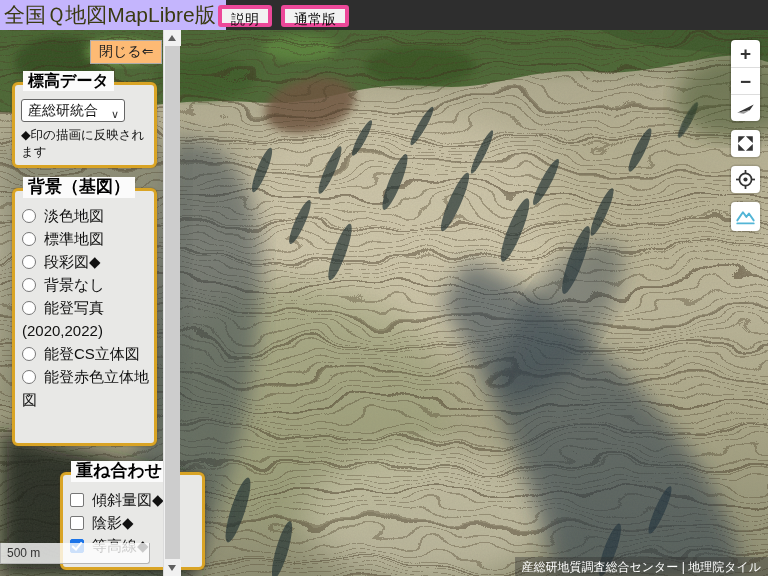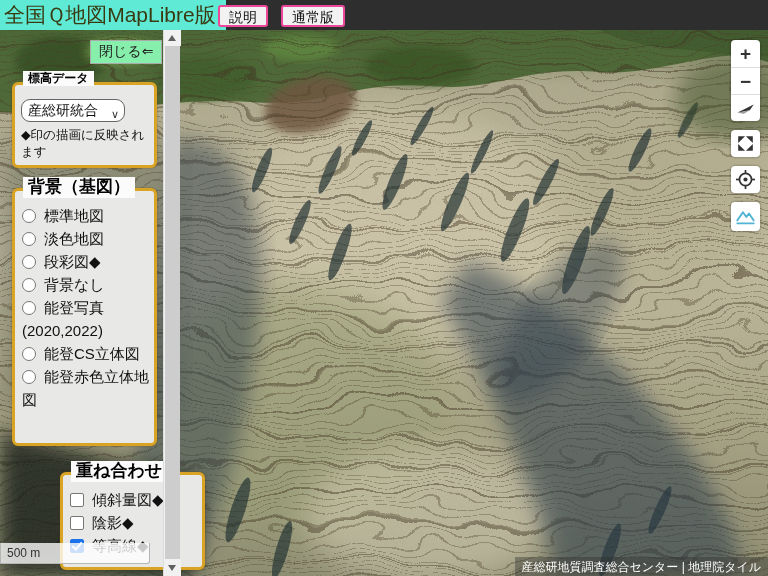--- a/index.html
+++ b/index.html
@@ -2,43 +2,43 @@
 <html><head>
 <meta charset="utf-8">
 <style>
   html,body{margin:0;padding:0;}
   body{width:768px;height:576px;overflow:hidden;position:relative;
        font-family:"Liberation Sans","DejaVu Sans",sans-serif;background:#888;}
 
   
   .header{position:absolute;left:0;top:0;width:768px;height:30px;background:#2e2e2e;z-index:10;}
   .title{position:absolute;left:0;top:0;height:30px;line-height:30px;padding:0 10px 0 4px;
-         background:#5eead4;color:#3a3a12;font-size:21px;letter-spacing:0;white-space:nowrap;}
+         background:#c4b5fd;color:#3a3a12;font-size:21px;letter-spacing:0;white-space:nowrap;}
   .hbtn{position:absolute;top:5px;height:22px;line-height:20px;background:#f2f2f2;color:#111;
-        border:2px solid #ec4899;border-radius:3px;font-size:14px;padding:0 9px;box-sizing:border-box;
+        border:4px solid #ec4899;border-radius:3px;font-size:14px;padding:0 9px;box-sizing:border-box;
         text-align:center;cursor:pointer;}
   .hbtn.b1{left:218px;}
   .hbtn.b2{left:281px;}
 
   
   .map{position:absolute;left:0;top:30px;width:768px;height:546px;z-index:1;cursor:grab;overflow:hidden;}
   .map svg{display:block;}
 
   
-  .closebtn{position:absolute;left:90px;top:40px;z-index:4;background:#86efac;color:#222;
+  .closebtn{position:absolute;left:90px;top:40px;z-index:4;background:#fdba74;color:#222;
             border:1px solid #aaa;font-size:14px;padding:2px 8px;cursor:pointer;}
   .panel{position:absolute;left:12px;width:145px;background:#e8e8e6;border:3px solid #d9a425;
          border-radius:6px;z-index:4;box-sizing:border-box;box-shadow:0 0 2px rgba(90,60,0,.6);}
   .legend{position:absolute;top:-14px;left:8px;background:#fbfbfb;color:#000;font-weight:bold;
-          padding:1px 5px;font-size:12px;white-space:nowrap;line-height:1.1;}
+          padding:1px 5px;font-size:16px;white-space:nowrap;line-height:1.1;}
   .panel.elev{top:82px;height:86px;}
   .panel.base{top:188px;height:258px;}
   .panel.over{top:472px;height:98px;margin-left:48px;}
   .selectbox{position:relative;margin:14px 0 0 6px;width:104px;height:23px;background:#fff;
-             border:1px solid #666;border-radius:9px;font-size:14px;color:#111;line-height:21px;
+             border:1px solid #666;border-radius:3px;font-size:14px;color:#111;line-height:21px;
              padding-left:6px;box-sizing:border-box;cursor:pointer;}
   .selectbox .chev{position:absolute;right:5px;top:4px;font-size:11px;color:#333;}
   .note{margin:5px 6px 0 6px;font-size:12.5px;color:#111;line-height:1.35;}
   .rows{margin-top:13px;padding:0 4px 0 7px;font-size:15px;color:#111;line-height:23px;}
   .rows .row{cursor:pointer;}
   .radio{display:inline-block;width:14px;height:14px;border:1.5px solid #777;border-radius:50%;
          background:#fff;vertical-align:-2px;margin-right:8px;position:relative;box-sizing:border-box;}
   .radio.on{border-color:#1a73e8;}
   .radio.on::after{content:'';position:absolute;left:2px;top:2px;right:2px;bottom:2px;
                    background:#1a73e8;border-radius:50%;}
@@ -179,22 +179,22 @@
   <div class="selectbox">
     <span>産総研統合</span>
     <span class="chev">∨</span>
   </div>
   <div class="note">◆印の描画に反映されます</div>
 </div>
 
 <div class="panel base">
   <div class="legend" style="font-size:17px;">背景（基図）</div>
   <div class="rows">
+    <div class="row"><span class="radio"></span><span>淡色地図</span></div>
     <div class="row"><span class="radio"></span><span>標準地図</span></div>
-    <div class="row"><span class="radio"></span><span>淡色地図</span></div>
     <div class="row"><span class="radio"></span><span>段彩図◆</span></div>
     <div class="row"><span class="radio"></span><span>背景なし</span></div>
     <div class="row"><span class="radio"></span><span>能登写真 (2020,2022)</span></div>
     <div class="row"><span class="radio"></span><span>能登CS立体図</span></div>
     <div class="row"><span class="radio"></span><span>能登赤色立体地図</span></div>
   </div>
 </div>
 
 <div class="panel over">
   <div class="legend" style="font-size:17px;">重ね合わせ</div>

